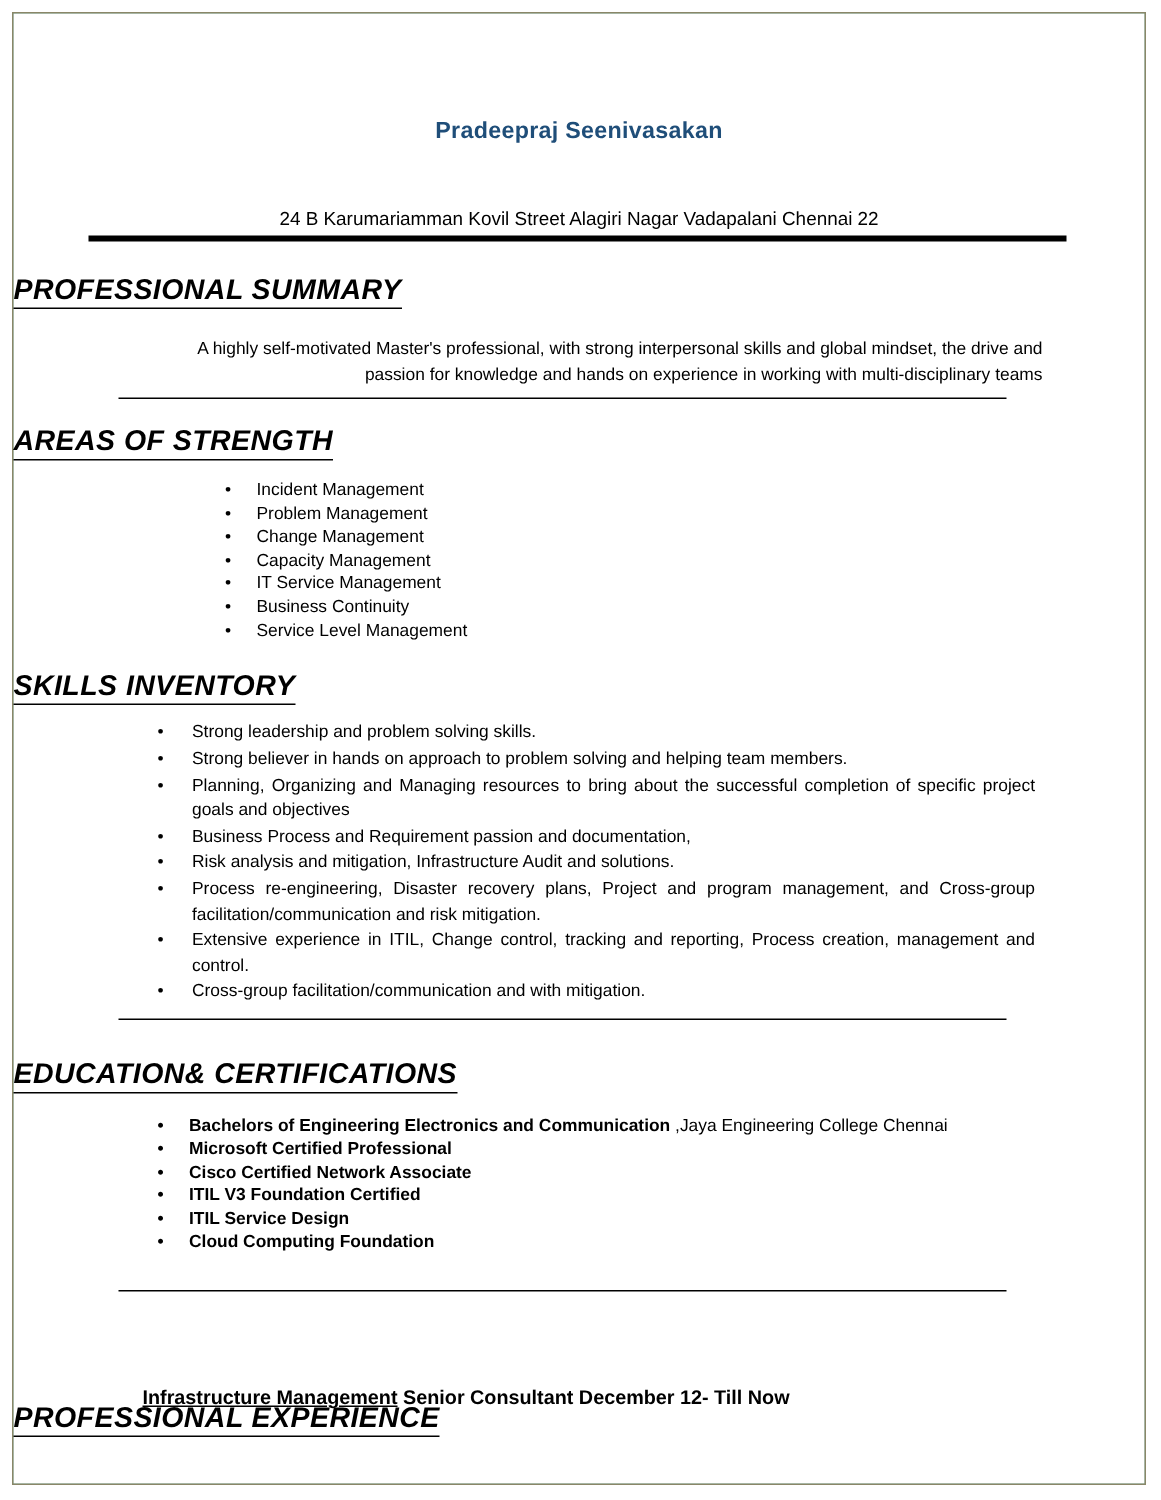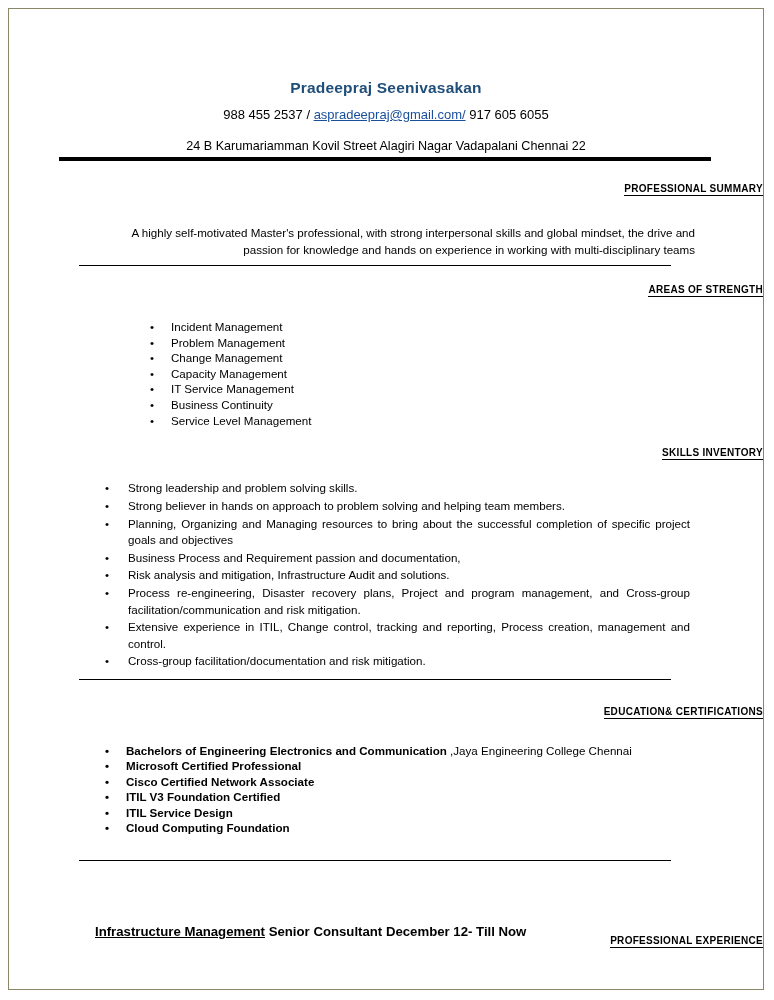--- a/index.html
+++ b/index.html
@@ -82,26 +82,27 @@
     background: #000;
   }
   #rule-summary { top: 256px; }
   #rule-skills  { top: 670px; }
   #rule-edu     { top: 851px; }
 
   
   .section-heading {
     position: absolute;
     left: 0; right: 0;
-    text-align: right;
+    text-align: left;
     font-family: "Liberation Sans", sans-serif;
-    font-size: 10px;
+    font-size: 19px;
     font-weight: bold;
     color: #000;
     letter-spacing: .3px;
+    font-style: italic;
   }
   .section-heading span {
     border-bottom: 1.6px solid #000;
     padding-bottom: 1px;
   }
   #h-summary    { top: 174px; }
   #h-strength   { top: 275px; }
   #h-skills     { top: 438px; }
   #h-education  { top: 697px; }
   #h-experience { top: 878px; margin-top: 48px; }
@@ -195,21 +196,20 @@
   }
 </style>
 </head>
 <body>
 
 <div id="page">
   <div id="page-inner">
 
     <div class="name">Pradeepraj Seenivasakan</div>
 
-    <div class="contact"><span>988 455 2537</span><span> / </span><a class="email" href="#">aspradeepraj@gmail.com/</a><span> 917 605 6055</span></div>
 
     <div class="address">24 B Karumariamman Kovil Street Alagiri Nagar Vadapalani Chennai 22</div>
 
     <div class="rule-thick"></div>
 
     <div class="section-heading" id="h-summary"><span>PROFESSIONAL SUMMARY</span></div>
 
     <div class="summary-text">A highly self-motivated Master's professional, with strong interpersonal skills and global mindset, the drive and passion for knowledge and hands on experience in working with multi-disciplinary teams</div>
 
     <div class="rule-thin" id="rule-summary"></div>
@@ -273,21 +273,21 @@
       <li>
           <span class="dot">•</span>
           <span class="txt">Process re-engineering, Disaster recovery plans, Project and program management, and Cross-group facilitation/communication and risk mitigation.</span>
         </li>
       <li>
           <span class="dot">•</span>
           <span class="txt">Extensive experience in ITIL, Change control, tracking and reporting, Process creation, management and control.</span>
         </li>
       <li>
           <span class="dot">•</span>
-          <span class="txt">Cross-group facilitation/documentation and risk mitigation.</span>
+          <span class="txt">Cross-group facilitation/communication and with mitigation.</span>
         </li>
     </ul>
 
     <div class="rule-thin" id="rule-skills"></div>
 
     <div class="section-heading" id="h-education"><span>EDUCATION&amp; CERTIFICATIONS</span></div>
 
     <ul class="bullets" id="list-education">
       <li>
           <span class="dot">•</span>

